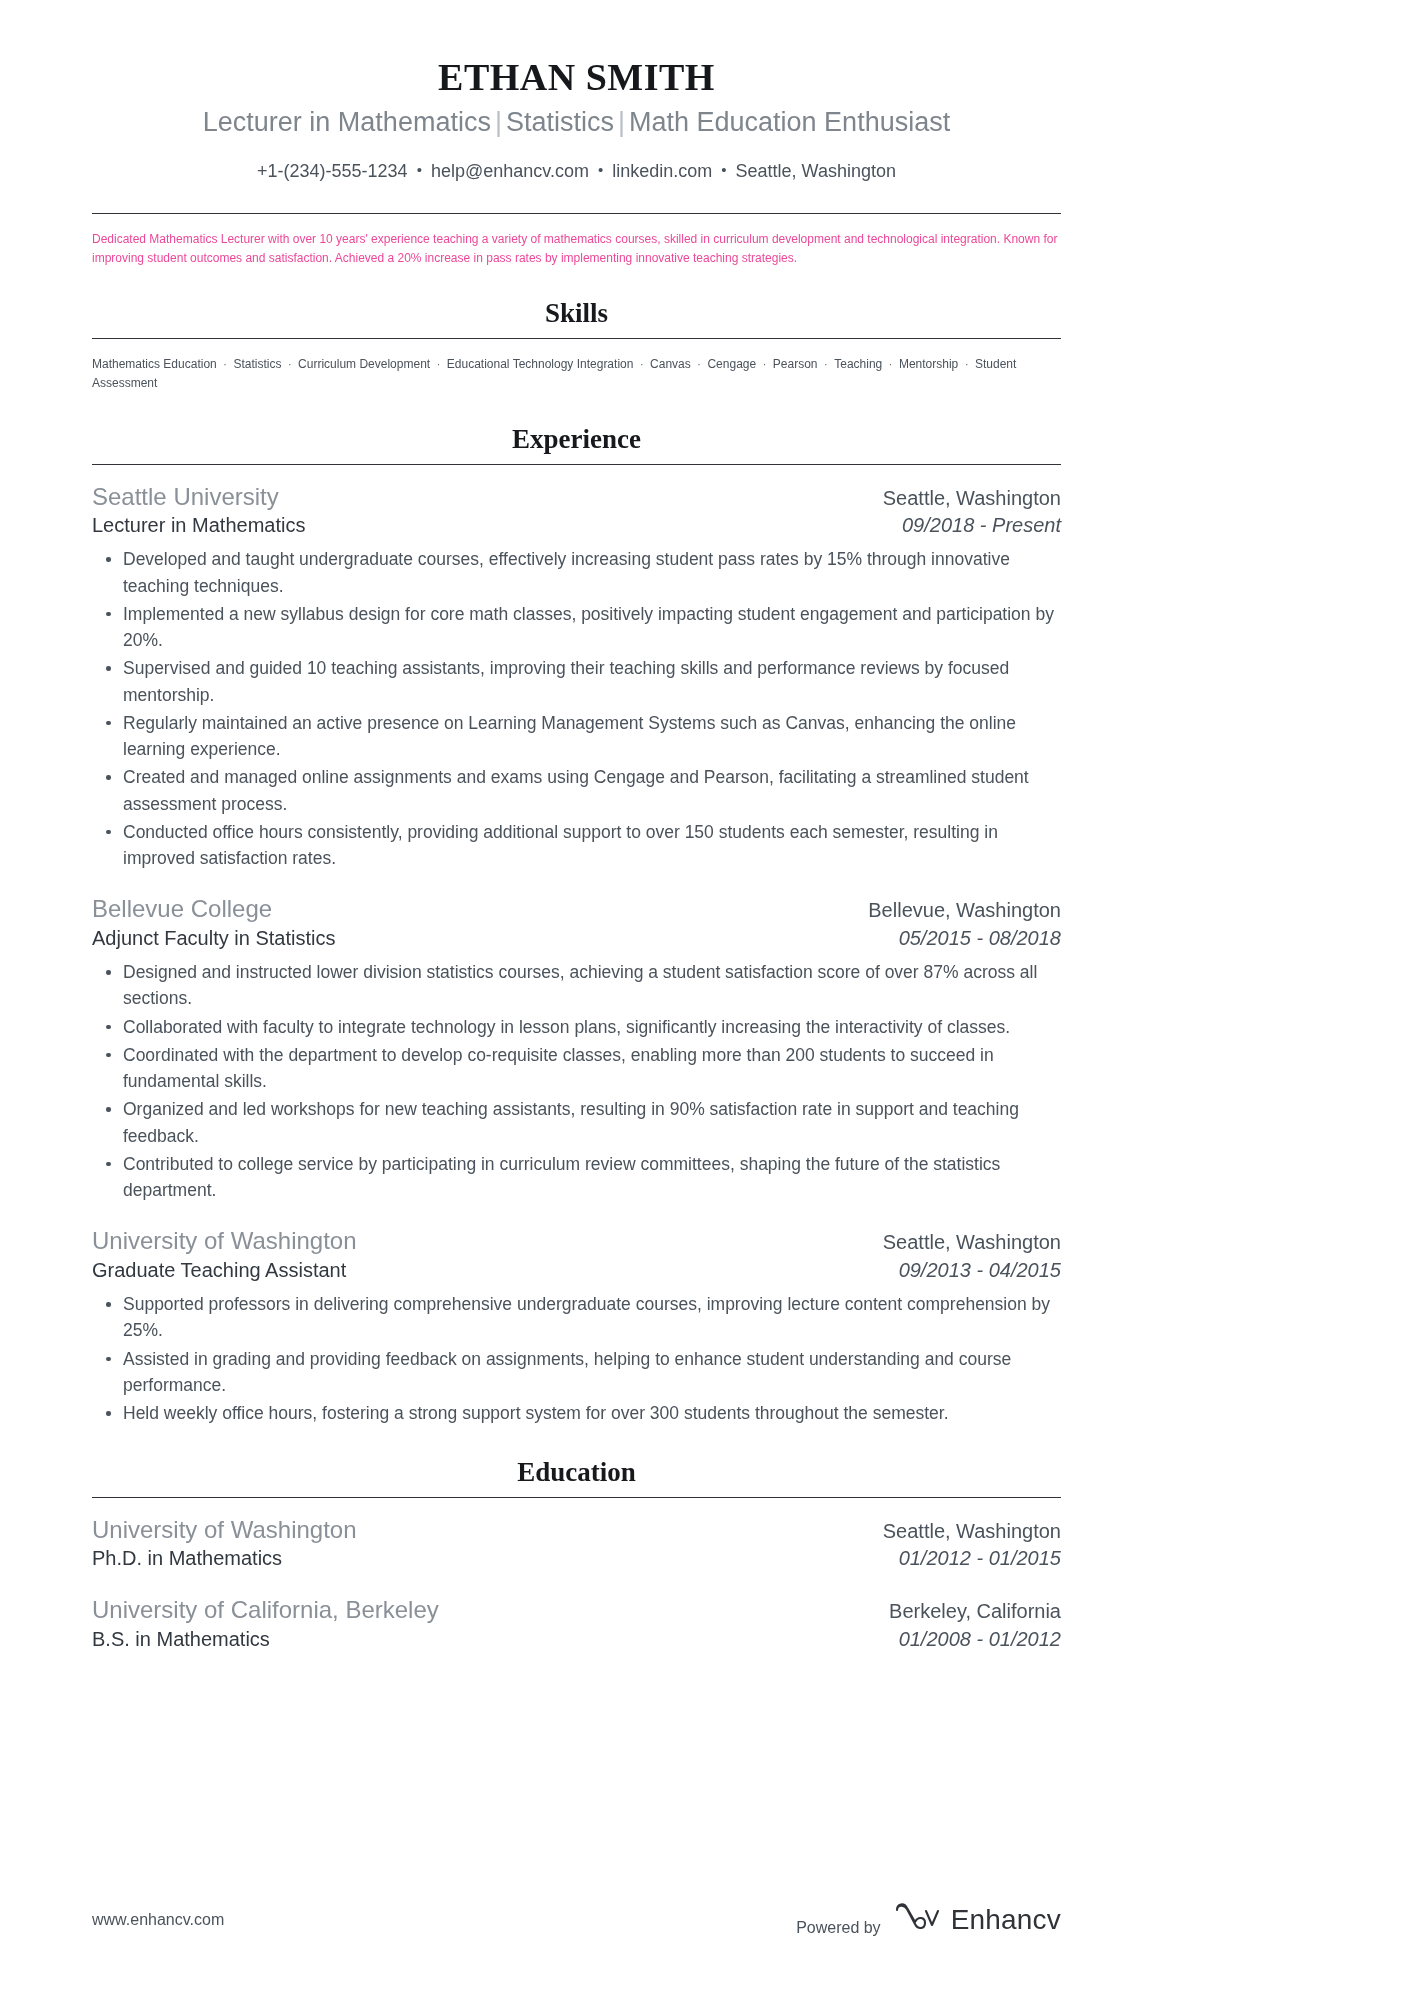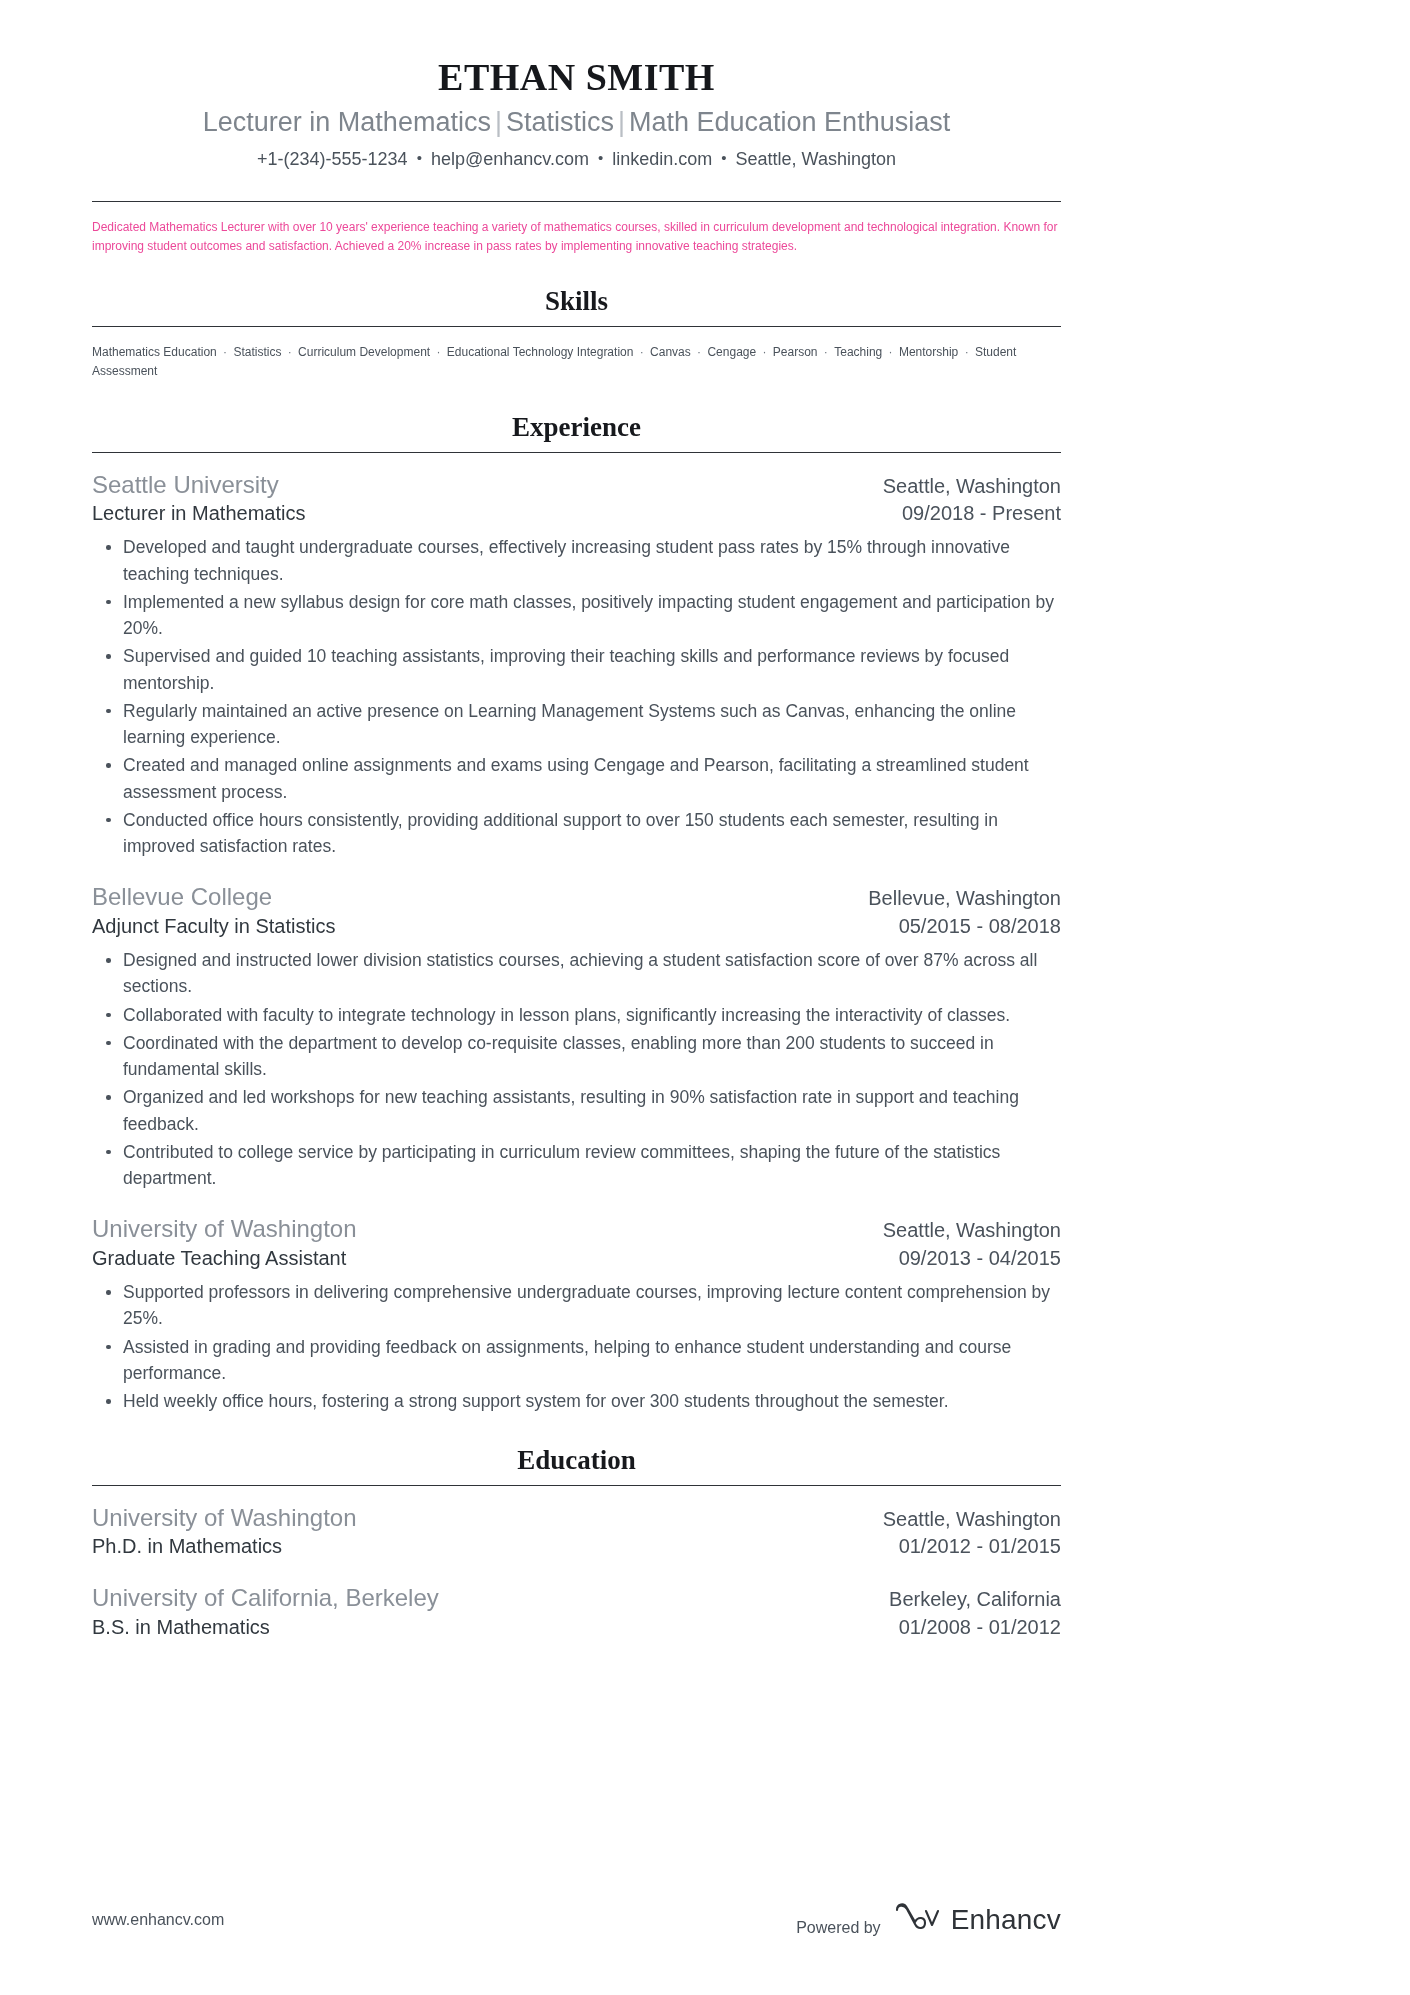--- a/index.html
+++ b/index.html
@@ -33,21 +33,21 @@
     letter-spacing: 0.5px;
     color: #16181c;
     line-height: 1.18;
     margin: 0 0 6px 0;
   }
   .hdr-title {
     font-size: 27px;
     color: #7e858d;
     font-weight: 400;
     line-height: 1.25;
-    margin-bottom: 8px;
+    margin-bottom: 20px;
     white-space: nowrap;
   }
   .hdr-title .divider {
     color: #b9bec4;
     padding: 0 4px;
     font-weight: 300;
   }
   .hdr-contact {
     font-size: 18px;
     color: #4a525b;
@@ -126,20 +126,21 @@
     font-weight: 400;
     line-height: 1.35;
   }
   .entry-date {
     font-size: 20px;
     color: #4a525b;
     font-weight: 400;
     line-height: 1.35;
     text-align: center;
     white-space: nowrap;
+    font-style: italic;
   }
   ul.bullets {
     list-style: none;
     margin: 7px 0 0 0;
     padding: 0;
   }
   ul.bullets li {
     position: relative;
     padding-left: 31px;
     font-size: 17.5px;

